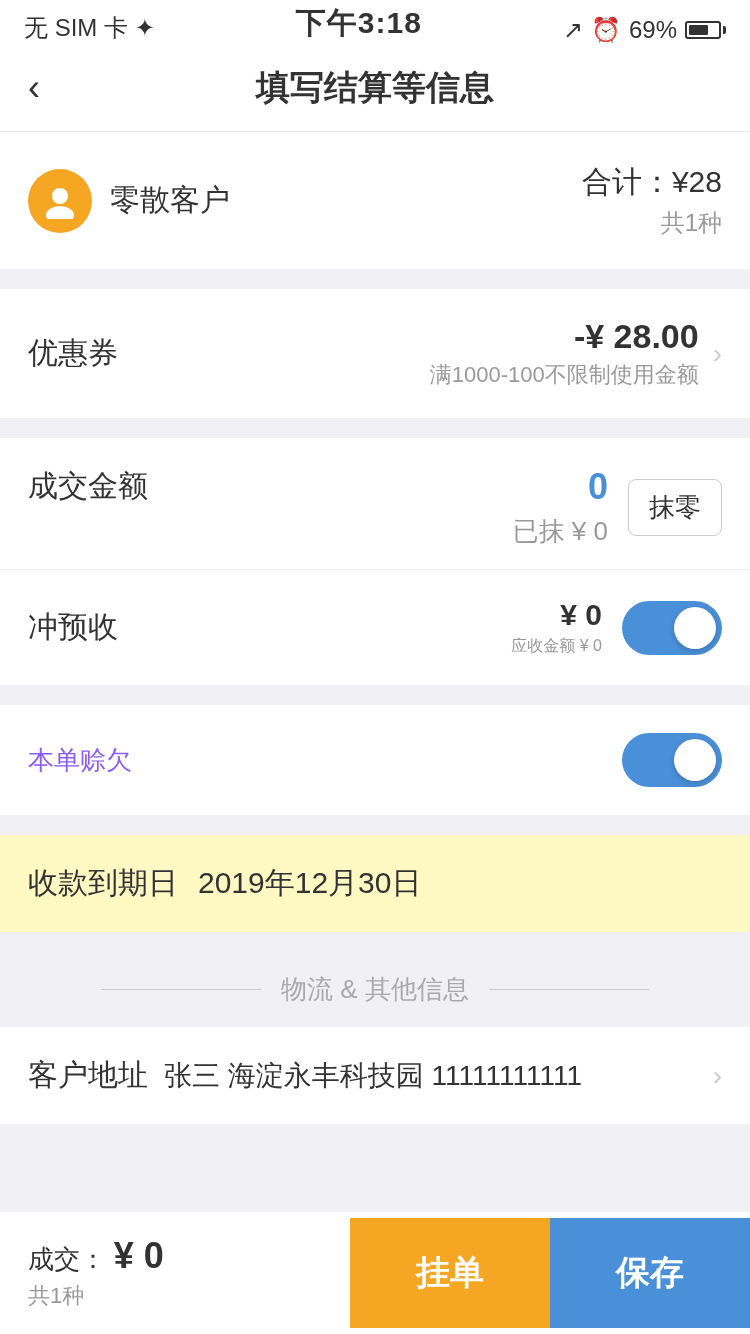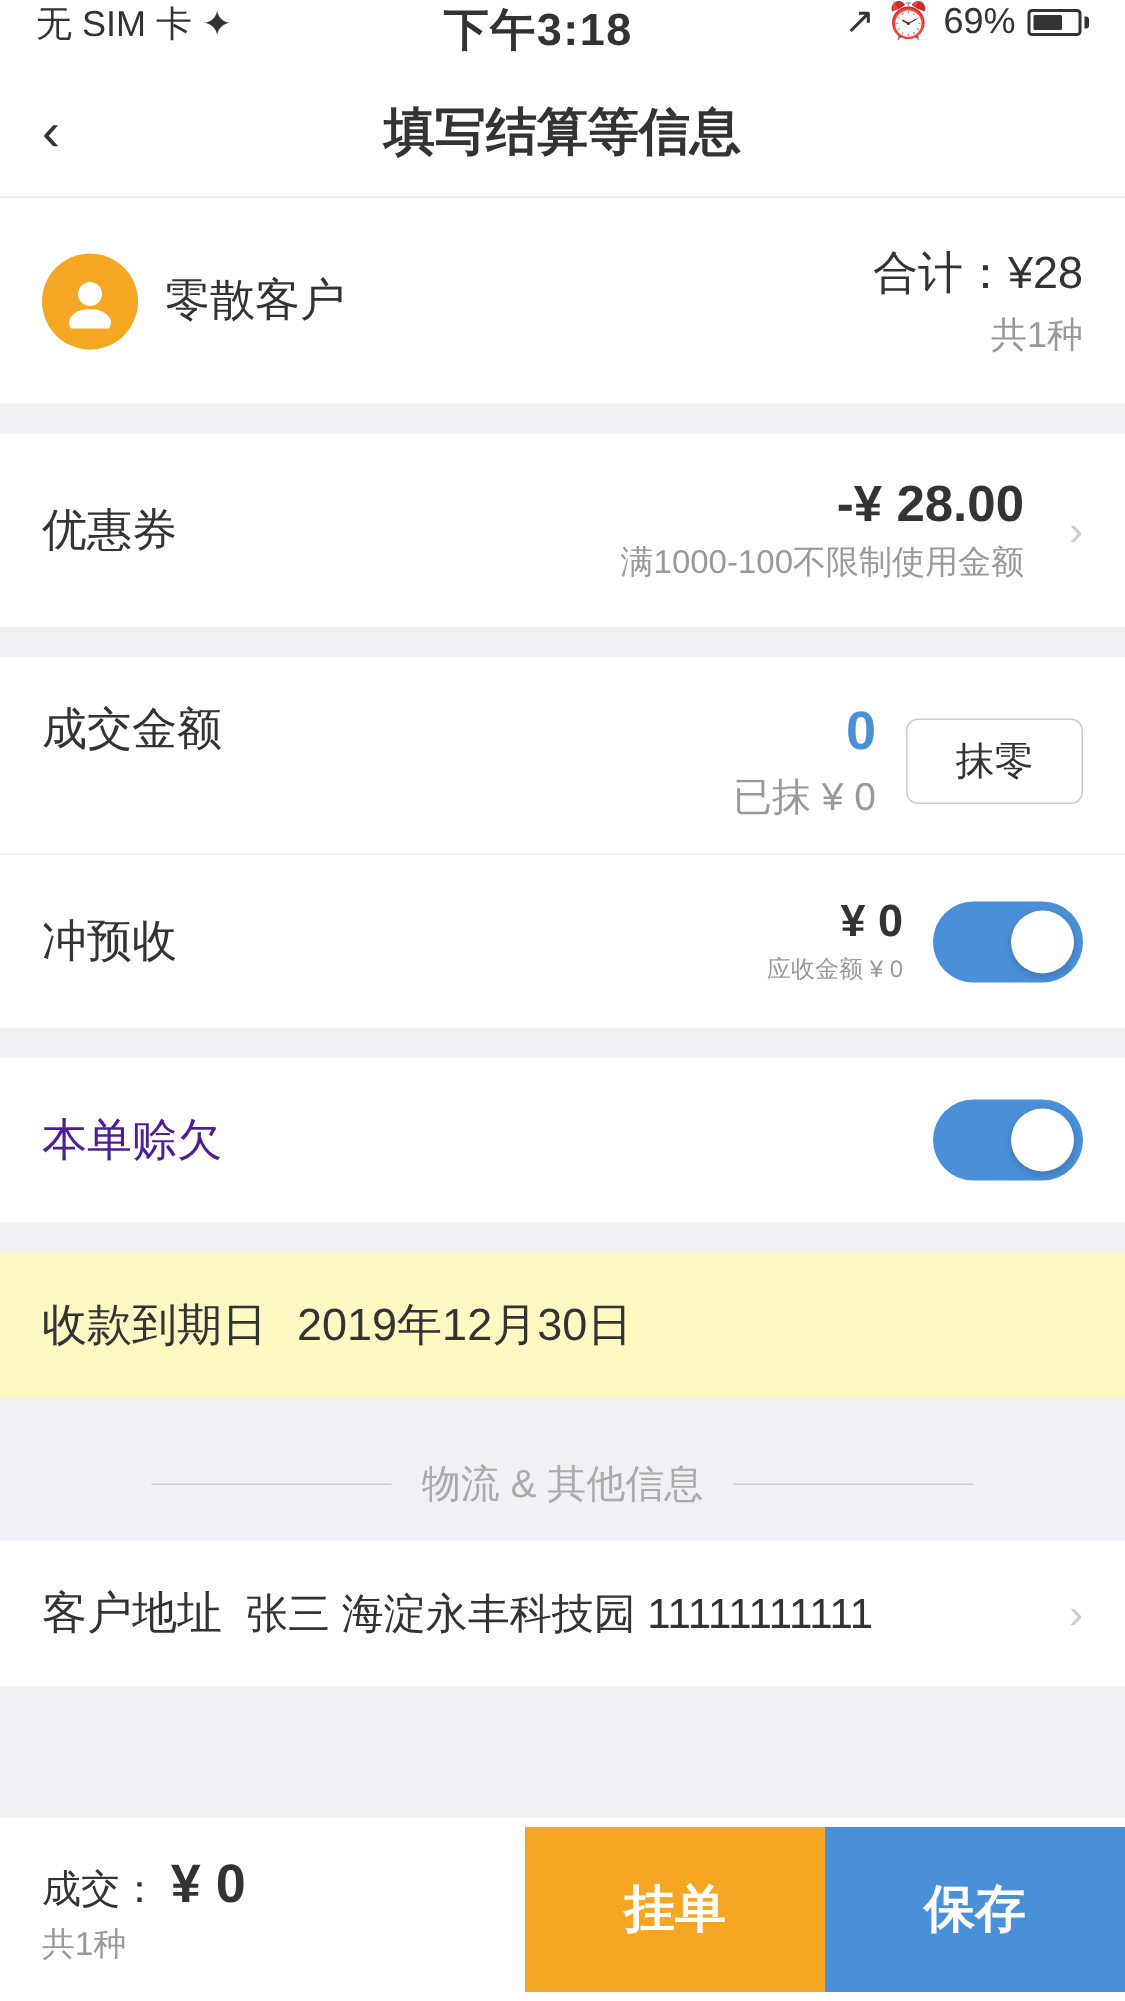--- a/index.html
+++ b/index.html
@@ -13,21 +13,21 @@
       color: #333;
       position: relative;
     }
 
     
     .status-bar {
       width: 100%;
       height: 44px;
       background: #fff;
       display: flex;
-      align-items: flex-start;
+      align-items: flex-end;
       justify-content: space-between;
       padding: 0 24px;
       font-size: 24px;
       font-weight: 500;
     }
     .status-left { display: flex; align-items: center; gap: 10px; }
     .status-center { font-size: 30px; font-weight: 600; letter-spacing: 1px; }
     .status-right { display: flex; align-items: center; gap: 8px; font-size: 24px; }
 
     
@@ -109,21 +109,21 @@
       background: #fff;
     }
     .row-item:last-child { border-bottom: none; }
     .row-label {
       font-size: 30px;
       color: #333;
     }
     .row-right {
       display: flex;
       align-items: center;
-      gap: 30px;
+      gap: 14px;
     }
     .row-value-area {
       text-align: right;
     }
     .coupon-discount {
       font-size: 34px;
       font-weight: 600;
       color: #333;
     }
     .coupon-desc {
@@ -160,21 +160,21 @@
       color: #4a90d9;
     }
     .deal-sub {
       font-size: 26px;
       color: #999;
       margin-top: 6px;
     }
     .round-btn {
       border: 1.5px solid #ccc;
       border-radius: 8px;
-      padding: 10px 32px;
+      padding: 10px 20px;
       font-size: 26px;
       color: #333;
       background: #fff;
       cursor: pointer;
       white-space: nowrap;
     }
 
     
     .prepay-row {
       display: flex;
@@ -213,21 +213,21 @@
 
     
     .debt-section {
       background: #fff;
       padding: 28px 28px;
       display: flex;
       align-items: center;
       justify-content: space-between;
       margin-bottom: 20px;
     }
-    .debt-label { font-size: 30px; color: #4c1d95; }
+    .debt-label { font-size: 26px; color: #8b5cf6; }
 
     
     .duedate-section {
       background: #fef9c3;
       padding: 28px 28px;
       margin-bottom: 20px;
     }
     .duedate-row {
       display: flex;
       align-items: center;

